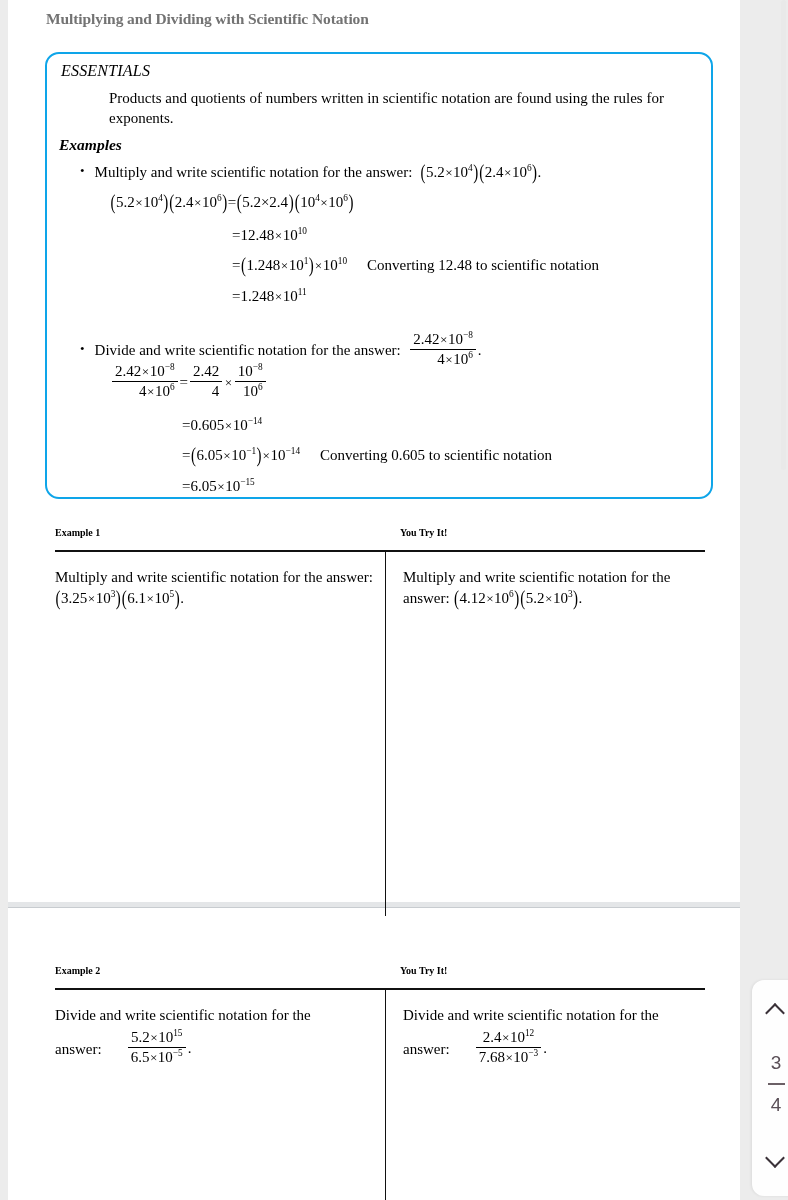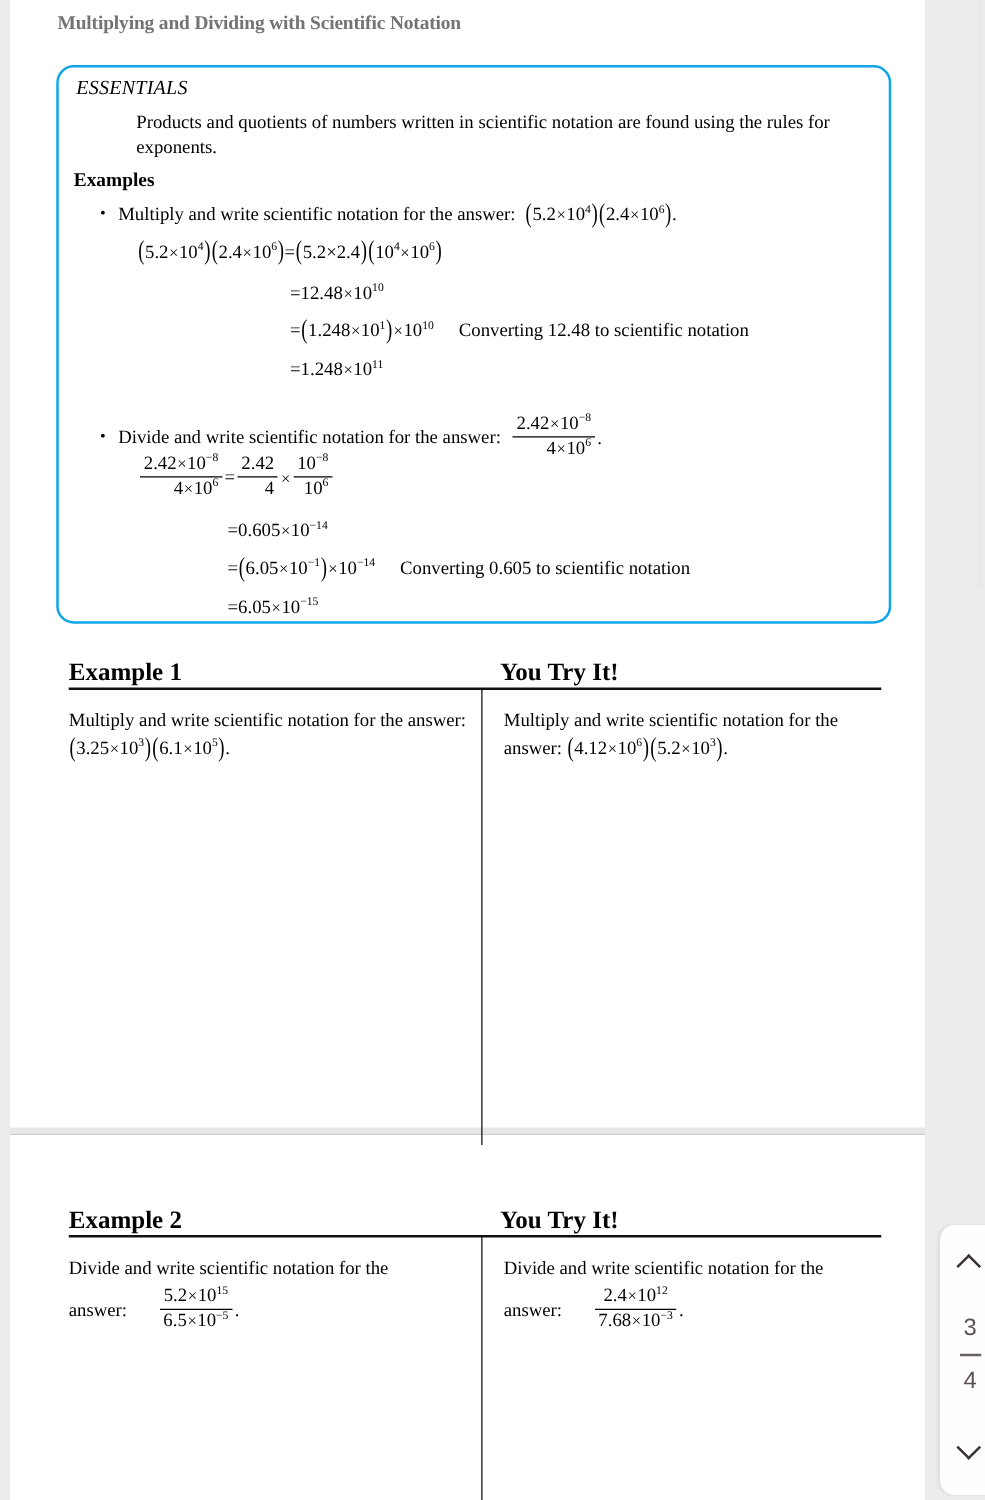--- a/index.html
+++ b/index.html
@@ -82,20 +82,21 @@
     top: 34px;
     width: 576px;
     font-size: 15px;
     line-height: 20px;
   }
 
   .examples-label {
     position: absolute;
     left: 12px;
     top: 82px;
+    font-style: italic;
     font-weight: bold;
     font-size: 15.5px;
   }
 
   .bullet-row {
     position: absolute;
     font-size: 15px;
     line-height: 20px;
     display: flex;
     align-items: baseline;
@@ -148,21 +149,21 @@
   .ex-block { position: absolute; left: 55px; width: 650px; }
 
   .ex-head {
     position: relative;
     height: 22px;
   }
   .ex-head .label {
     position: absolute;
     top: 0;
     font-weight: bold;
-    font-size: 20px;
+    font-size: 10px;
   }
   .ex-head .label.left  { left: 0; }
   .ex-head .label.right { left: 345px; }
 
   .ex-rule {
     position: absolute;
     left: 0;
     width: 650px;
     height: 0;
     border-top: 2.2px solid #111;

